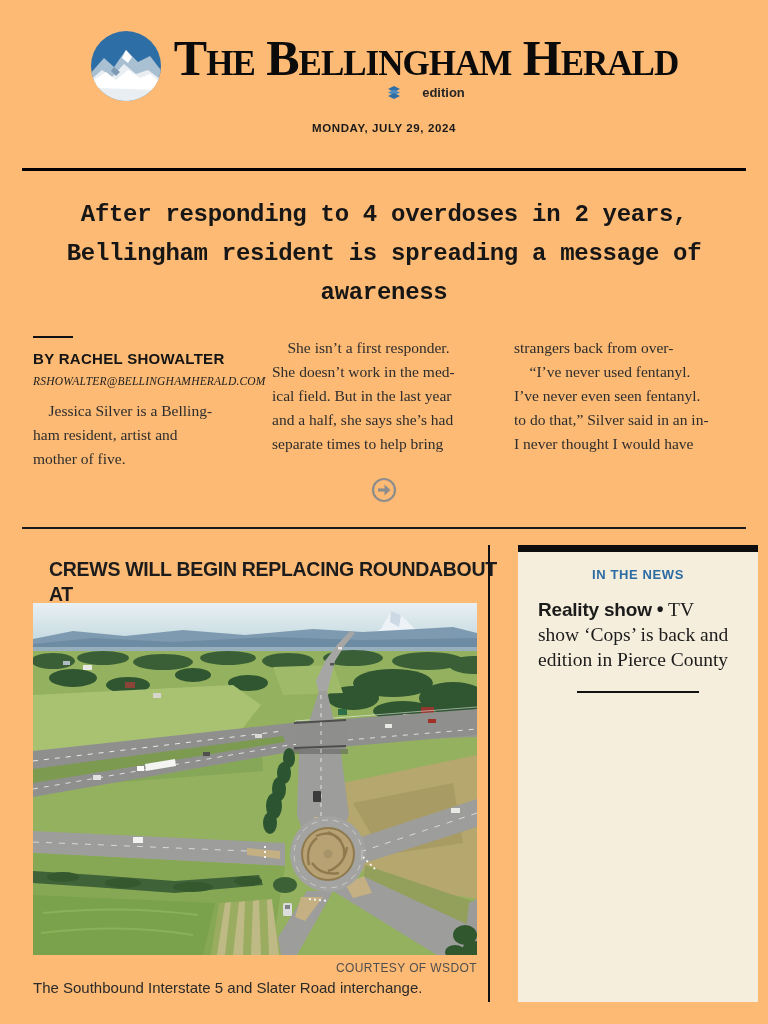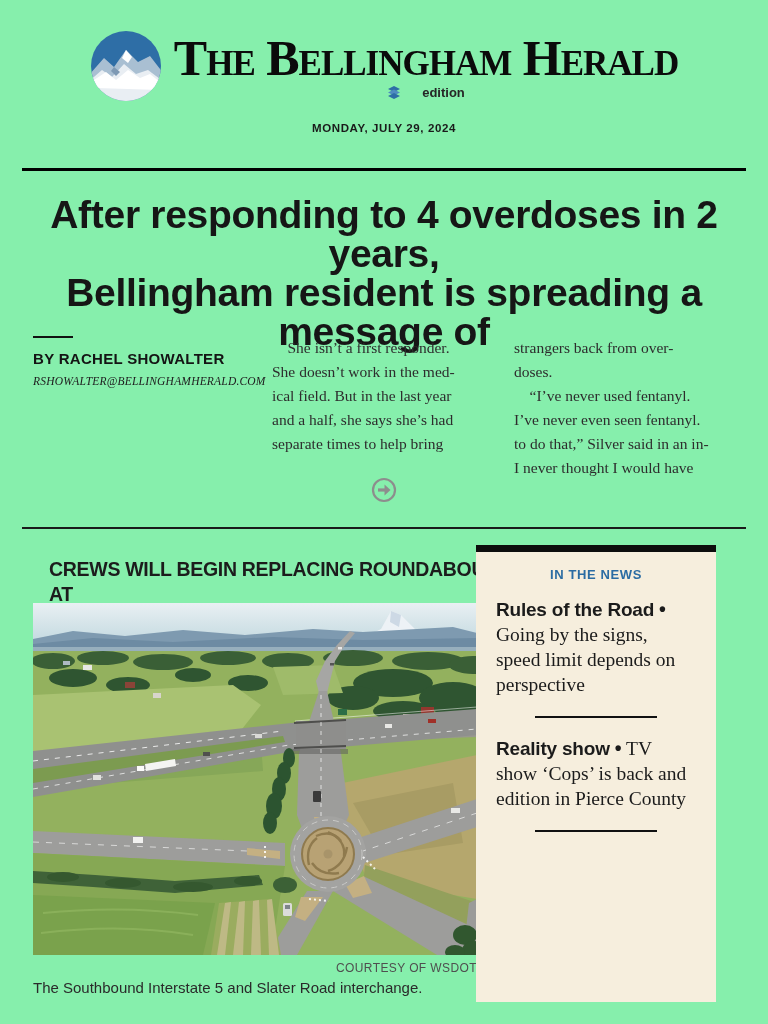--- a/index.html
+++ b/index.html
@@ -1,35 +1,35 @@
 <!DOCTYPE html>
 <html><head>
 <meta charset="utf-8">
 <style>
   html,body{margin:0;padding:0;background:#ffffff;}
-  .page{position:relative;width:768px;height:1024px;background:#86efac;overflow:hidden;
+  .page{position:relative;width:768px;height:1024px;background:#fdba74;overflow:hidden;
         font-family:"Liberation Serif",serif;color:#1d1d1d;}
 
   
   .masthead{position:absolute;top:30px;left:0;width:768px;text-align:center;}
   .masthead-row{display:flex;align-items:center;justify-content:center;gap:12px;}
   .logo{width:72px;height:72px;flex:0 0 auto;}
   .masthead-title{font-family:"Liberation Serif",serif;font-weight:bold;
         font-variant:small-caps;font-size:50px;line-height:50px;letter-spacing:-1px;color:#0b0b0b;}
   .edition-row{display:flex;align-items:center;justify-content:center;gap:21px;margin-top:2px;
         font-family:"Liberation Sans",sans-serif;font-weight:bold;font-size:13px;color:#262626;}
   .date{margin-top:20px;font-family:"Liberation Sans",sans-serif;font-weight:bold;
         font-size:11.5px;letter-spacing:.6px;color:#1a1a1a;}
 
   .rule-thick{position:absolute;top:168px;left:22px;right:22px;height:3px;background:#000;}
   .rule-thin{position:absolute;top:527px;left:22px;right:22px;height:2px;background:#1a1a1a;}
 
   
   .lead-headline{position:absolute;top:195px;left:30px;right:30px;margin:0;text-align:center;
-        font-family:Liberation Sans, sans-serif;font-weight:bold;font-size:39px;line-height:39px;
+        font-family:Liberation Mono, monospace;font-weight:bold;font-size:24px;line-height:39px;
         letter-spacing:-.3px;color:#161616;}
   .hl-line{display:block;}
 
   .col{position:absolute;top:330px;width:230px;}
   .col-1{left:33px;}
   .col-2{left:272px;padding-top:6px;}
   .col-3{left:514px;padding-top:6px;}
   .byline-rule{width:40px;height:2px;background:#111;margin:6px 0 12px 0;}
   .byline{font-family:Liberation Sans, sans-serif;font-weight:bold;font-size:15px;
         letter-spacing:.3px;color:#141414;}
@@ -48,21 +48,21 @@
   .h2-line{display:block;}
   .photo{position:absolute;top:603px;left:33px;width:444px;height:352px;overflow:hidden;cursor:pointer;}
   .photo svg{display:block;}
   .credit{position:absolute;top:961px;left:33px;width:444px;text-align:right;
         font-family:"Liberation Sans",sans-serif;font-size:12px;letter-spacing:.4px;color:#4f4f4f;}
   .caption{position:absolute;top:979px;left:33px;width:452px;
         font-family:"Liberation Sans",sans-serif;font-size:15px;color:#2a2a2a;}
 
   
   .vdivider{position:absolute;top:545px;left:488px;width:2px;height:457px;background:#101010;}
-  .sidebar{position:absolute;top:545px;left:476px;width:240px;}
+  .sidebar{position:absolute;top:545px;left:518px;width:240px;}
   .sidebar-topbar{height:7px;background:#0d0d0d;}
   .sidebar-body{background:#f6eedd;height:450px;padding:15px 20px 0 20px;box-sizing:border-box;}
   .sidebar-header{text-align:center;font-family:"Liberation Sans",sans-serif;font-weight:bold;
         font-size:13px;letter-spacing:.6px;color:#2b6ca3;margin-bottom:15px;}
   .news-item{margin:0;font-size:19.5px;line-height:25px;color:#1b1b1b;cursor:pointer;}
   .news-label{font-family:"Liberation Sans",sans-serif;font-weight:bold;font-size:19px;letter-spacing:-.2px;}
   .news-bullet{font-family:"Liberation Sans",sans-serif;font-weight:bold;}
   .news-text{font-family:"Liberation Serif",serif;}
   .news-divider{display:none;width:122px;border-top:2px solid #111;margin:19px auto 18px auto;}
   .news-item-wrap + .news-item-wrap .news-divider{display:block;}
@@ -102,40 +102,45 @@
       </div>
     </div>
     <div class="date">MONDAY, JULY 29, 2024</div>
   </header>
 
   <div class="rule-thick"></div>
 
   <h1 class="lead-headline">
       <span class="hl-line">After responding to 4 overdoses in 2 years,</span>
       <span class="hl-line">Bellingham resident is spreading a message of</span>
+      <span class="hl-line">awareness</span>
     </h1>
 
   <div class="col col-1">
     <div class="byline-rule"></div>
     <div class="byline">BY RACHEL SHOWALTER</div>
     <div class="byline-email">RSHOWALTER@BELLINGHAMHERALD.COM</div>
+    <div class="body-lines">
+        <div class="bline">    Jessica Silver is a Belling-</div>
+        <div class="bline">ham resident, artist and</div>
+        <div class="bline">mother of five.</div>
+      </div>
   </div>
   <div class="col col-2">
     <div class="body-lines">
         <div class="bline">    She isn’t a first responder.</div>
         <div class="bline">She doesn’t work in the med-</div>
         <div class="bline">ical field. But in the last year</div>
         <div class="bline">and a half, she says she’s had</div>
         <div class="bline">separate times to help bring</div>
       </div>
   </div>
   <div class="col col-3">
     <div class="body-lines">
         <div class="bline">strangers back from over-</div>
-        <div class="bline">doses.</div>
         <div class="bline">    “I’ve never used fentanyl.</div>
         <div class="bline">I’ve never even seen fentanyl.</div>
         <div class="bline">to do that,” Silver said in an in-</div>
         <div class="bline">I never thought I would have</div>
       </div>
   </div>
 
   <div class="continue">
     <svg width="26" height="26" viewBox="0 0 26 26">
       <circle cx="13" cy="13" r="11" fill="none" stroke="#8d8d8d" stroke-width="2.2"></circle>
@@ -311,25 +316,20 @@
 
   <div class="credit">COURTESY OF WSDOT</div>
   <div class="caption">The Southbound Interstate 5 and Slater Road interchange.</div>
 
   <div class="vdivider"></div>
   <aside class="sidebar">
     <div class="sidebar-topbar"></div>
     <div class="sidebar-body">
       <div class="sidebar-header">IN THE NEWS</div>
       <div>
-          <div class="news-item-wrap">
-            <p class="news-item"><span class="news-label">Rules of the Road</span>
-            <span class="news-bullet">•</span>
-            <span class="news-text">Going by the signs, speed limit depends on perspective</span></p>
-          </div>
           <div class="news-item-wrap">
             <div class="news-divider"></div>
             <p class="news-item"><span class="news-label">Reality show</span>
             <span class="news-bullet">•</span>
             <span class="news-text">TV show ‘Cops’ is back and edition in Pierce County</span></p>
           </div>
           <div class="news-item-wrap">
             <div class="news-divider"></div>
           </div>
         </div>

